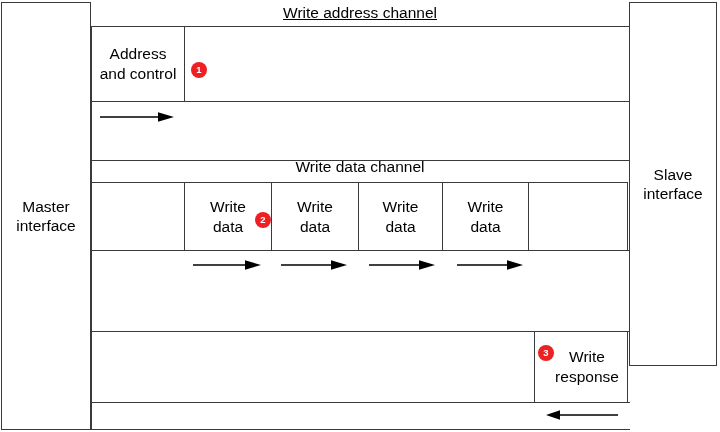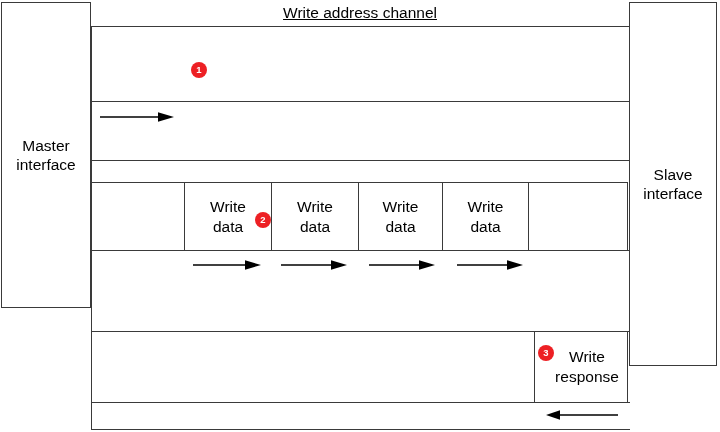--- a/index.html
+++ b/index.html
@@ -84,49 +84,54 @@
     position: absolute;
     height: 12px;
   }
   .arrow svg { display: block; overflow: visible; }
 </style>
 </head>
 <body>
 
 <div id="diagram">
 
-  <div class="iface" style="left:1px; top:2px; width:90px; height:306px;">
+  <div class="iface" style="left:1px; top:2px; width:90px; height:428px;">
     <span class="iface-label">Master
 interface</span>
   </div>
 
   <div class="iface" style="left:629px; top:2px; width:88px; height:364px;">
     <span class="iface-label">Slave
 interface</span>
   </div>
 
   <div class="chan-label" style="left:360px; top:4px;text-decoration:underline;">Write address channel</div>
 
   <div class="hline" style="left:91px; top:26px; width:539px;"></div>
 
   <div class="hline" style="left:91px; top:101px; width:539px;"></div>
 
   <div class="vline" style="left:91px; top:26px; height:75px;"></div>
 
+  <div class="cell" style="left:91px; top:26px; width:94px; height:76px;">
+    <span class="cell-label">Address
+and control</span>
+  </div>
   <div class="badge" style="left:191px; top:62px;">1</div>
 
   <div class="arrow" style="left:100px; top:111px; width:74px;">
     <svg width="74" height="12" viewBox="0 0 74 12">
       <line x1="0" y1="6" x2="62" y2="6" stroke="#000000" stroke-width="1.7"></line>
       <polygon points="58,1.2 74,6 58,10.8" fill="#000000"></polygon>
     </svg>
   </div>
 
   <div class="vline" style="left:91px; top:101px; height:59px;"></div>
 
+  <div class="chan-label" style="left:360px; top:158px;">Write data channel</div>
 
   <div class="hline" style="left:91px; top:160px; width:539px;"></div>
   <div class="hline" style="left:91px; top:250px; width:539px;"></div>
   <div class="vline" style="left:91px; top:160px; height:90px;"></div>
   <div class="vline" style="left:628.5px; top:160px; height:90px;"></div>
 
   <div class="vline" style="left:184px; top:182px; height:68px;"></div>
 
   <div class="cell" style="left:184px; top:182px; width:88px; height:69px;">
     <span class="cell-label">Write

